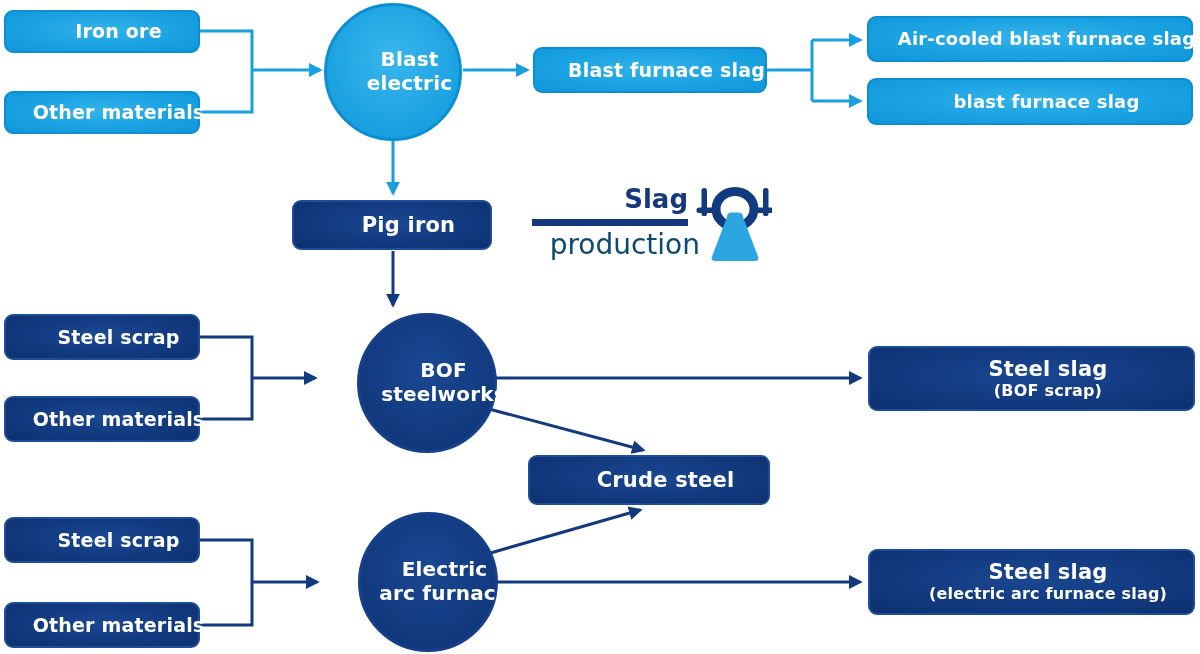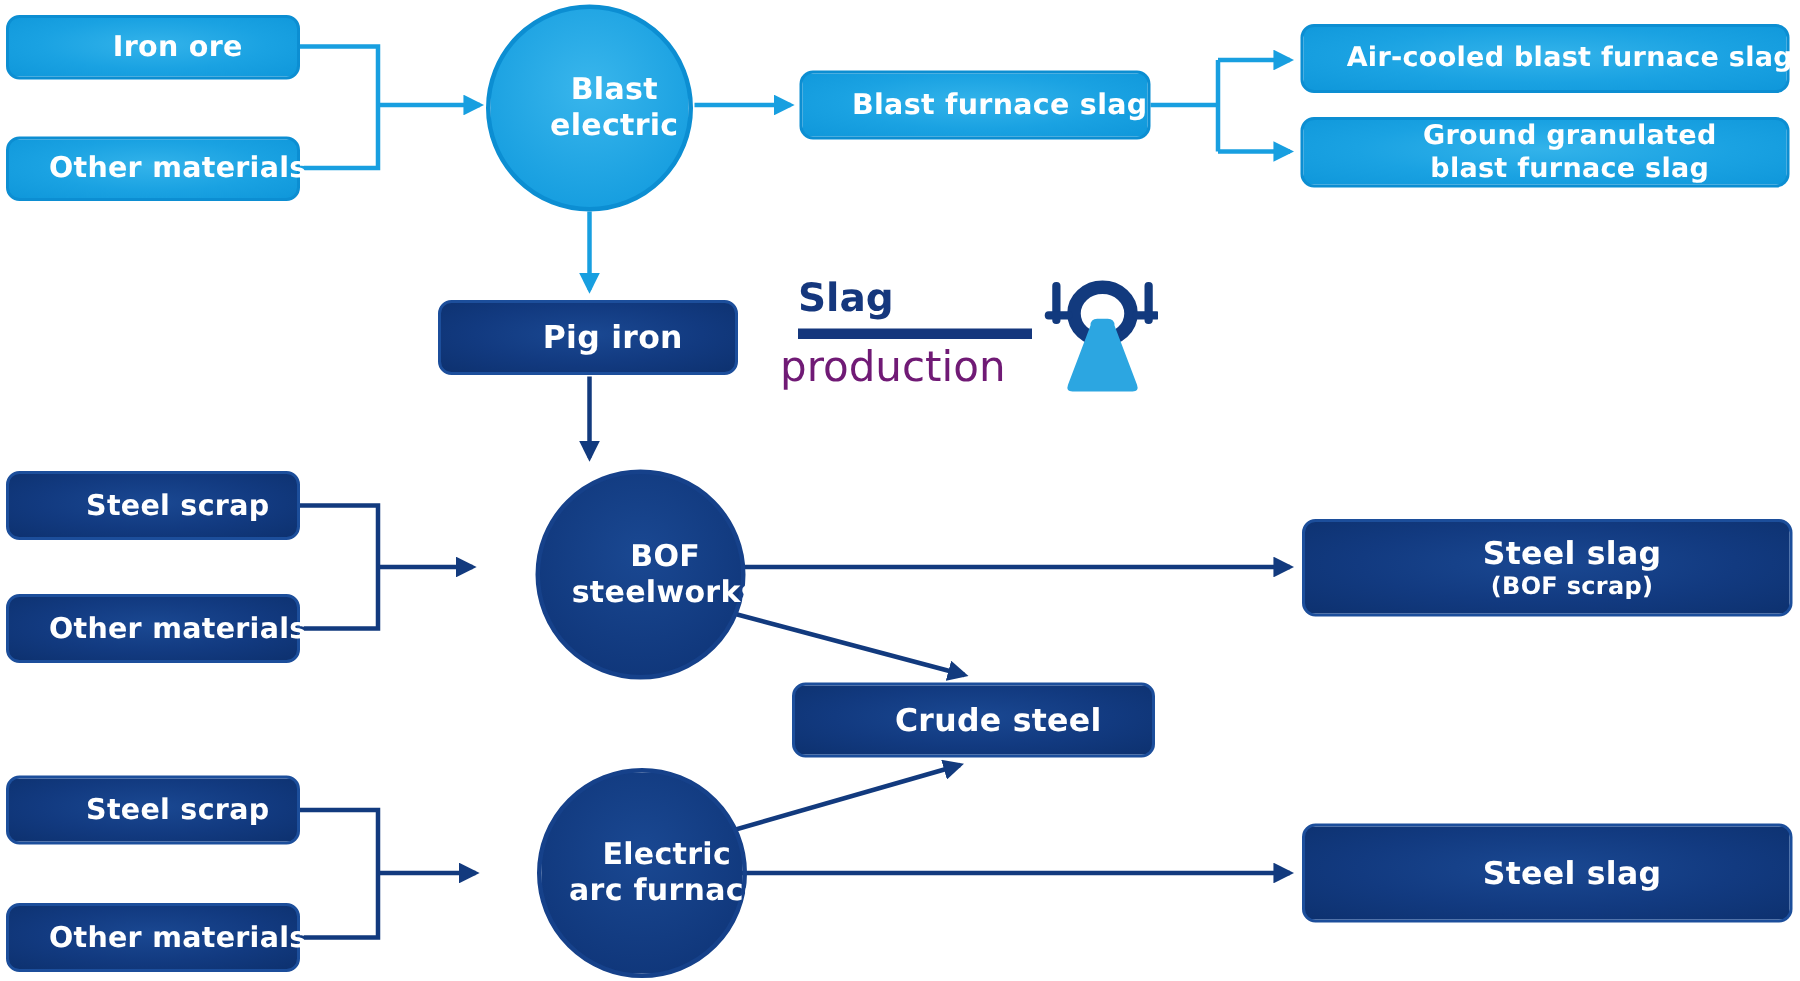--- a/index.html
+++ b/index.html
@@ -31,27 +31,27 @@
     border:3px solid #16418a;
     margin-left:36px;
   }
   .fs19{font-size:19px;}
   .fs20{font-size:20px;}
   .fs21{font-size:21px;}
   .fs18{font-size:18px;}
   .sub{font-size:16px;font-weight:bold;line-height:1.15;}
   .line{white-space:nowrap;}
   .logo-slag{
-    position:absolute;left:532px;top:184px;width:156px;text-align:left;
+    position:absolute;left:532px;top:184px;width:156px;text-align:right;
     color:#15377d;font-size:26px;font-weight:bold;
   }
   .logo-bar{position:absolute;left:532px;top:219px;width:156px;height:7px;background:#15377d;}
   .logo-production{
-    position:absolute;left:520px;top:228px;width:180px;text-align:left;
-    color:#701a75;font-size:28px;font-weight:normal;
+    position:absolute;left:520px;top:228px;width:180px;text-align:right;
+    color:#0c4a6e;font-size:28px;font-weight:normal;
   }
 </style>
 </head>
 <body>
 
 <div id="canvas">
 
   <svg id="wires" viewBox="0 0 1200 654">
     <defs>
       <marker id="ah-l" viewBox="0 0 10 10" refX="8" refY="5" markerWidth="4.6" markerHeight="4.6" orient="auto" markerUnits="strokeWidth">
@@ -101,21 +101,20 @@
 
   <div class="node light fs19" style="left:533px;top:47px;width:234px;height:46px;">
     <div class="line">Blast furnace slag</div>
   </div>
 
   <div class="node light fs18" style="left:867px;top:16px;width:326px;height:46px;">
     <div class="line">Air-cooled blast furnace slag</div>
   </div>
 
   <div class="node light fs18" style="left:867px;top:78px;width:326px;height:47px;">
-    <div class="line">Ground granulated</div>
     <div class="line">blast furnace slag</div>
   </div>
 
   <div class="node dark fs21" style="left:292px;top:200px;width:200px;height:50px;">
     <div class="line">Pig iron</div>
   </div>
 
   <div class="logo-slag">Slag</div>
   <div class="logo-bar"></div>
   <div class="logo-production">production</div>
@@ -163,15 +162,16 @@
     <div class="line">Other materials</div>
   </div>
 
   <div class="node circle dark fs20" style="left:322px;top:512px;width:140px;height:140px;">
     <div class="line">Electric</div>
     <div class="line">arc furnace</div>
   </div>
 
   <div class="node dark" style="left:868px;top:549px;width:327px;height:66px;">
     <div class="line fs21">Steel slag</div>
+    <div class="line sub">(electric arc furnace slag)</div>
   </div>
 
 </div>
 
 </body></html>

